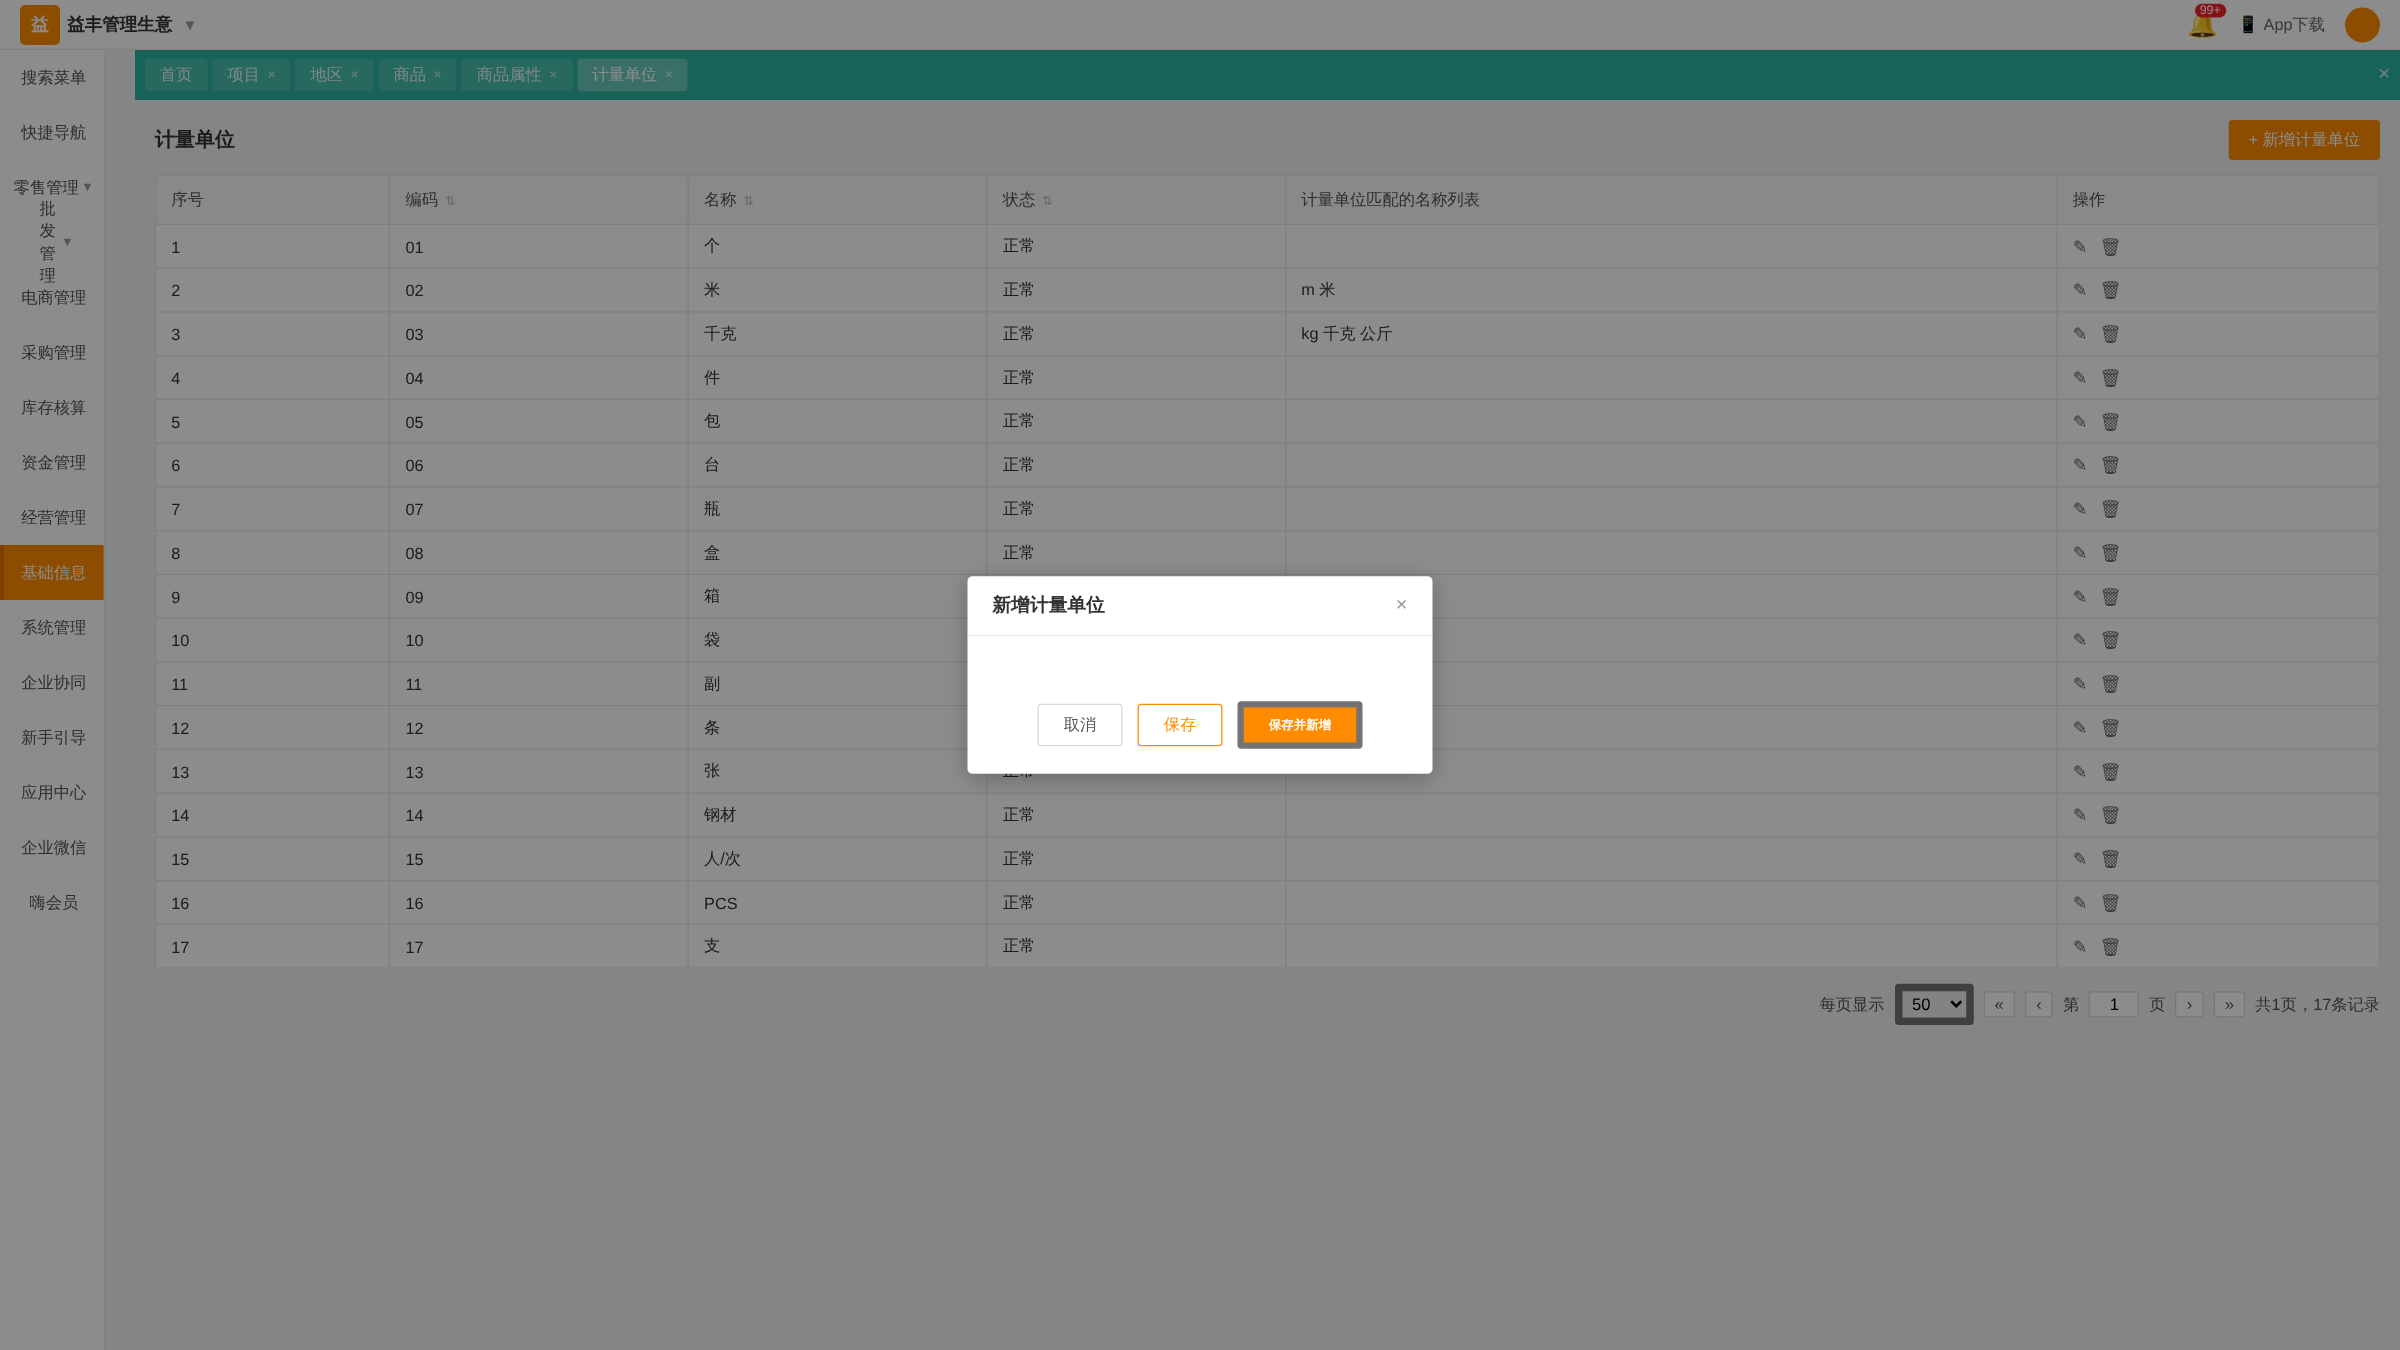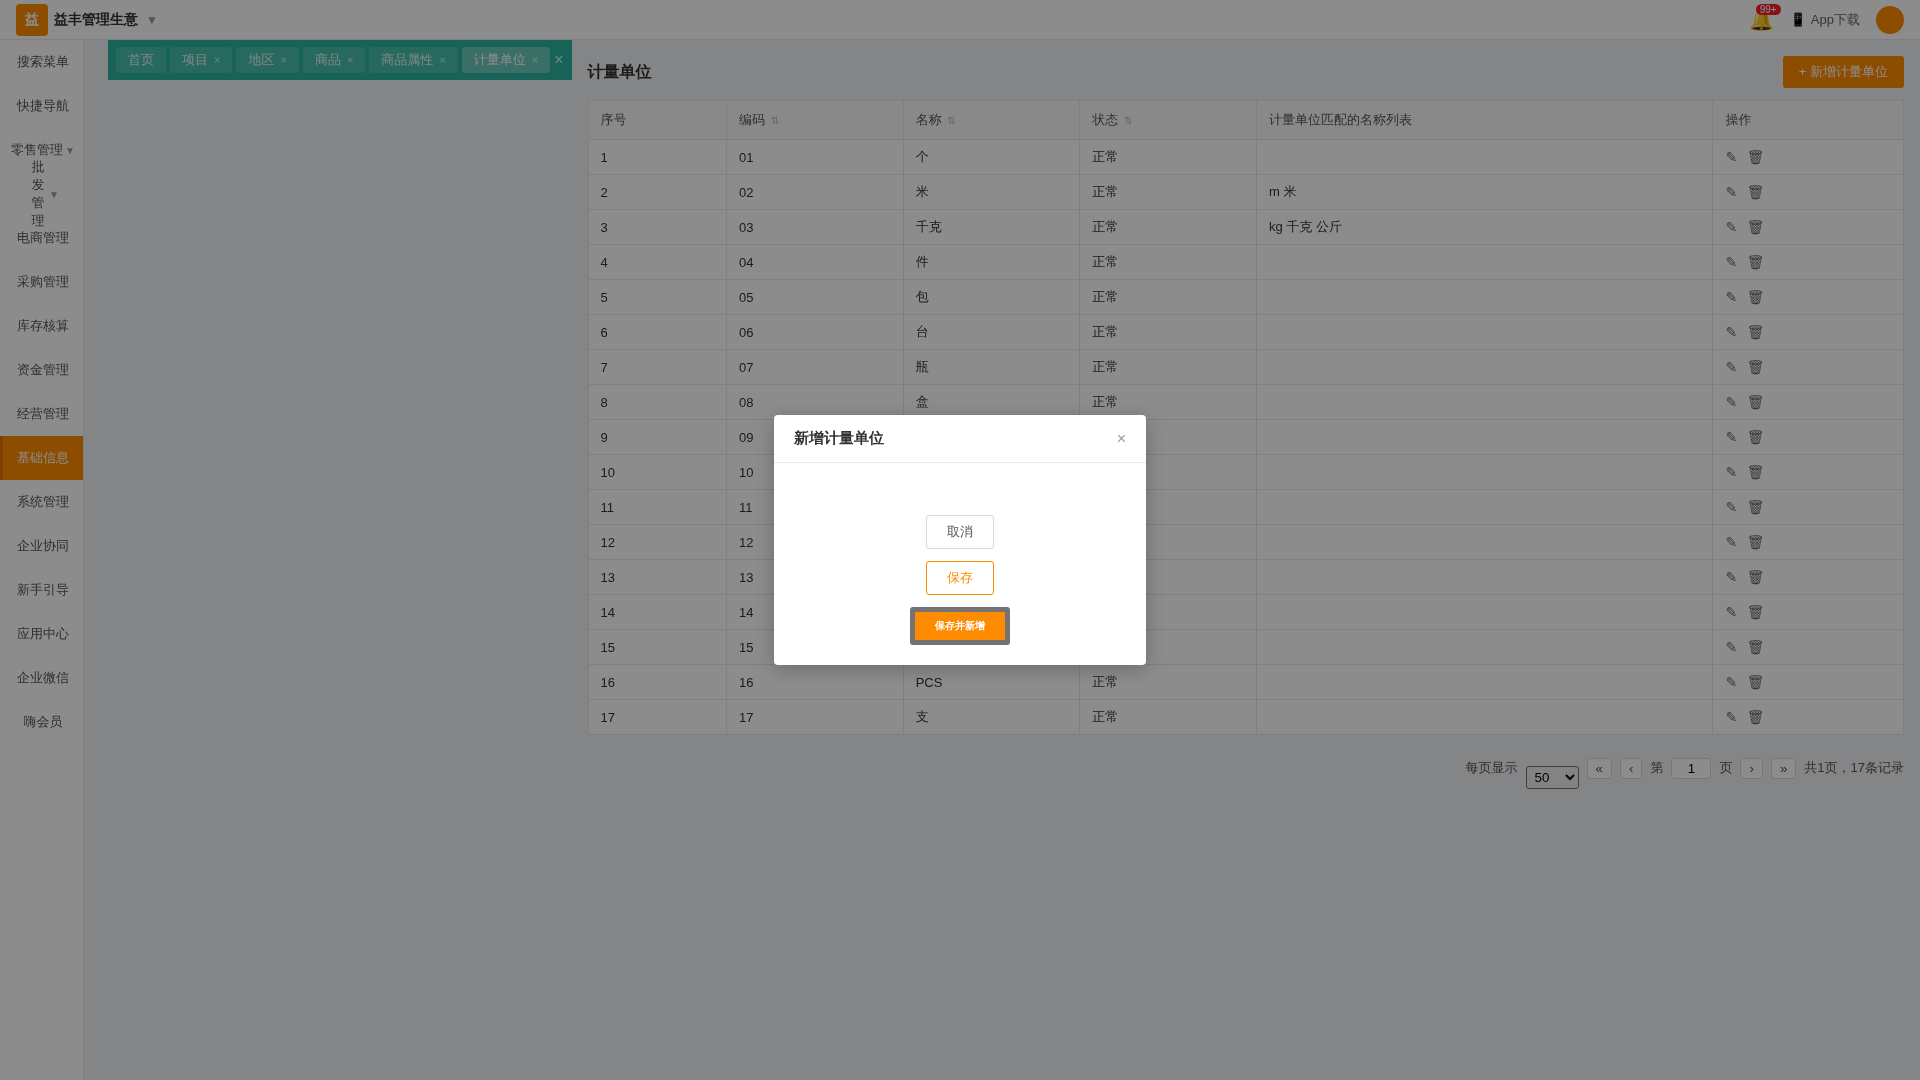--- a/index.html
+++ b/index.html
@@ -21,21 +21,21 @@
     
     .main-layout { display: flex; flex: 1; overflow: hidden; gap: 24px; }
 
     
     .sidebar { width: 84px; background: #fff; border-right: 1px solid #e8e8e8; display: flex; flex-direction: column; flex-shrink: 0; overflow-y: auto; }
     .sidebar-item { display: flex; align-items: center; justify-content: center; height: 44px; cursor: pointer; color: #555; font-size: 13px; border-left: 3px solid transparent; padding: 0 4px; text-align: center; }
     .sidebar-item.active { background: #ff8c00; color: #fff; border-left-color: #e07700; }
     .sidebar-arrow { font-size: 10px; color: #999; }
 
     
-    .content-area { flex: 1; display: flex; flex-direction: row; overflow: hidden; }
+    .content-area { flex: 1; display: flex; flex-direction: column; overflow: hidden; }
 
     
     .tab-bar { height: 40px; background: #2bb5a0; display: flex; align-items: center; padding: 0 8px; gap: 4px; flex-shrink: 0; }
     .tab-item { display: flex; align-items: center; gap: 4px; padding: 4px 12px; border-radius: 3px; cursor: pointer; color: rgba(255,255,255,0.85); font-size: 13px; background: rgba(255,255,255,0.15); }
     .tab-item.active { background: rgba(255,255,255,0.3); color: #fff; }
     .tab-close { font-size: 11px; color: rgba(255,255,255,0.7); cursor: pointer; margin-left: 2px; }
     .tab-close-bar { margin-left: auto; color: rgba(255,255,255,0.8); cursor: pointer; font-size: 16px; }
 
     
     .page-content { flex: 1; padding: 16px; overflow: auto; position: relative; }
@@ -45,38 +45,38 @@
 
     
     .data-table { width: 100%; border-collapse: collapse; background: #fff; }
     .data-table th { background: #fafafa; border: 1px solid #e8e8e8; padding: 10px 12px; text-align: left; font-weight: normal; color: #555; font-size: 13px; }
     .data-table td { border: 1px solid #e8e8e8; padding: 8px 12px; color: #333; font-size: 13px; }
     .status-normal { color: #52c41a; }
     .action-btn { cursor: pointer; color: #666; font-size: 14px; margin-right: 6px; }
 
     
     .pagination { display: flex; align-items: center; justify-content: flex-end; padding: 12px 0; gap: 8px; font-size: 13px; color: #555; }
-    .page-size-select { border: 1px solid #737373; padding: 2px 4px; border-radius: 3px; margin-top: 19px; }
+    .page-size-select { border: 6px solid #737373; padding: 2px 4px; border-radius: 3px; }
     .page-btn { border: 1px solid #d9d9d9; background: #fff; padding: 2px 8px; border-radius: 3px; cursor: pointer; color: #555; }
     .page-input { border: 1px solid #d9d9d9; width: 40px; text-align: center; border-radius: 3px; padding: 2px 4px; }
 
     
     .modal-overlay { position: fixed; inset: 0; background: rgba(0,0,0,0.45); display: flex; align-items: center; justify-content: center; z-index: 1000; }
     .modal { background: #fff; border-radius: 4px; width: 372px; box-shadow: 0 4px 20px rgba(0,0,0,0.25); }
     .modal-header { display: flex; align-items: center; justify-content: space-between; padding: 14px 20px; border-bottom: 1px solid #e8e8e8; }
     .modal-title { font-size: 15px; font-weight: bold; color: #333; }
     .modal-close { cursor: pointer; color: #999; font-size: 16px; }
     .modal-body { padding: 24px 20px 16px; }
     .form-row { display: flex; align-items: center; margin-bottom: 20px; }
     .form-label { width: 70px; text-align: right; color: #555; font-size: 13px; flex-shrink: 0; }
     .form-label .required { color: #f5222d; margin-right: 2px; }
     .form-input { flex: 1; border: none; border-bottom: 1px solid #d9d9d9; padding: 4px 6px; font-size: 13px; color: #333; outline: none; }
     .form-input.active-input { border-bottom: 1px solid #ff8c00; }
     .form-input::placeholder { color: #bbb; }
-    .modal-footer { display: flex; align-items: center; justify-content: center; padding: 12px 20px 20px; gap: 12px; flex-direction: column; }
+    .modal-footer { display: flex; align-items: center; justify-content: center; padding: 12px 20px 20px; gap: 12px; }
     .btn-cancel { border: 1px solid #d9d9d9; background: #fff; color: #555; padding: 7px 20px; border-radius: 3px; cursor: pointer; font-size: 13px; }
     .btn-save { border: 1px solid #ff8c00; background: #fff; color: #ff8c00; padding: 7px 20px; border-radius: 3px; cursor: pointer; font-size: 13px; }
     .btn-save-new { background: #ff8c00; color: #fff; border: 5px solid #737373; padding: 7px 20px; border-radius: 3px; cursor: pointer; font-size: 10px; font-weight: bold; }
 
     .col-sort { font-size: 10px; color: #bbb; margin-left: 2px; }
   </style>
 </head>
 <body>
 
 <div class="top-bar">

